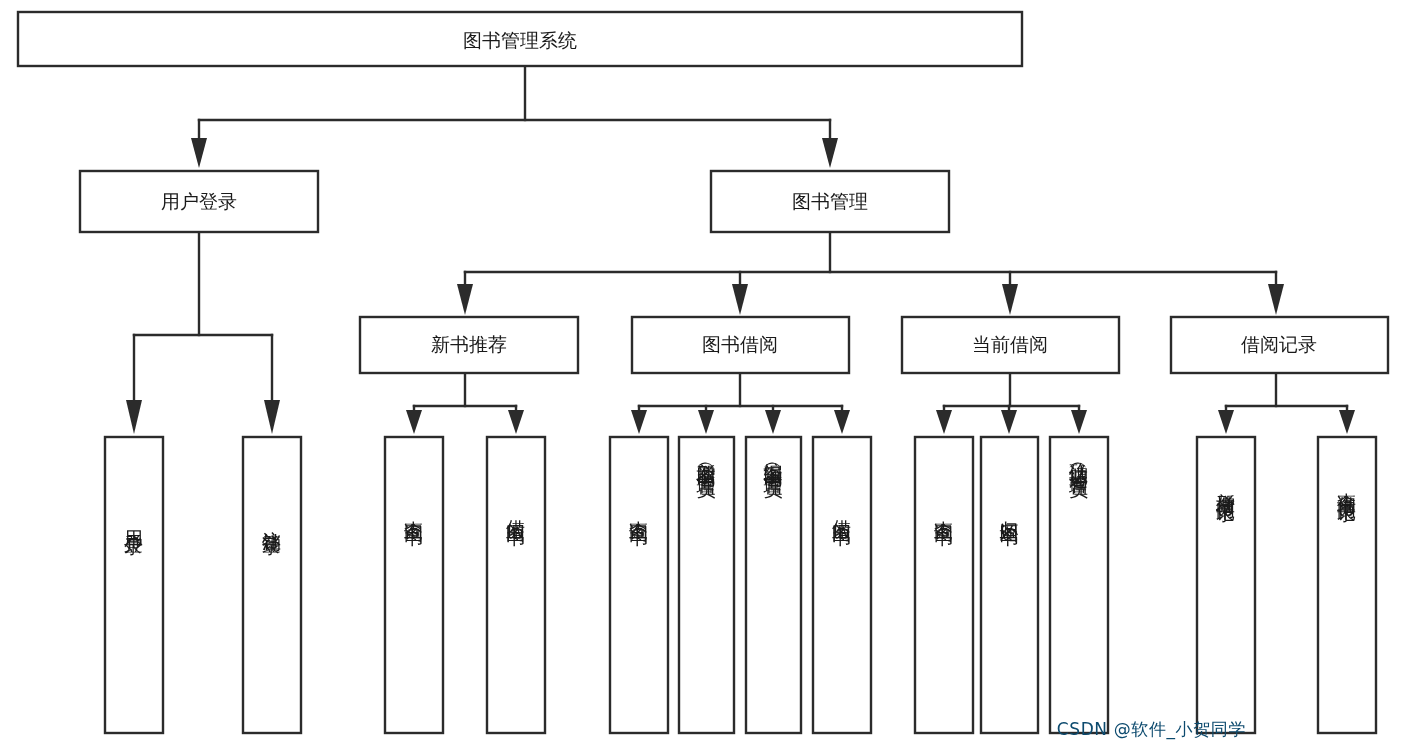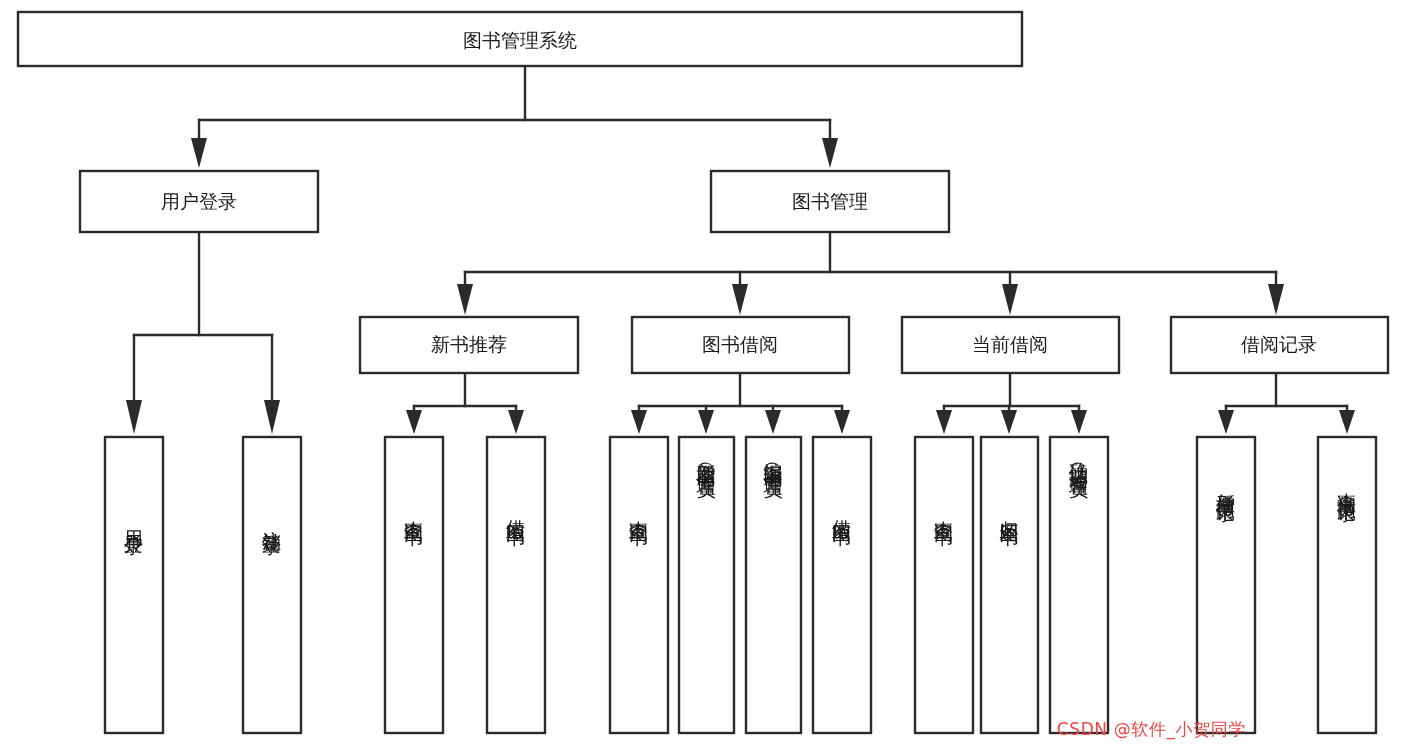--- a/index.html
+++ b/index.html
@@ -65,21 +65,21 @@
     letter-spacing: 2.5px;
     color: #1a1a1a;
     white-space: nowrap;
   }
   .watermark {
     position: absolute;
     right: 14px;
     bottom: 6px;
     font-family: "DejaVu Sans", "Liberation Sans", sans-serif;
     font-size: 17px;
-    color: #ef4444;
+    color: #0c4a6e;
     letter-spacing: 0.6px;
     white-space: nowrap;
   }
 </style>
 </head>
 <body>
 
 <div id="diagram-root">
 
   <svg class="diagram-svg" viewBox="0 0 1405 747">

